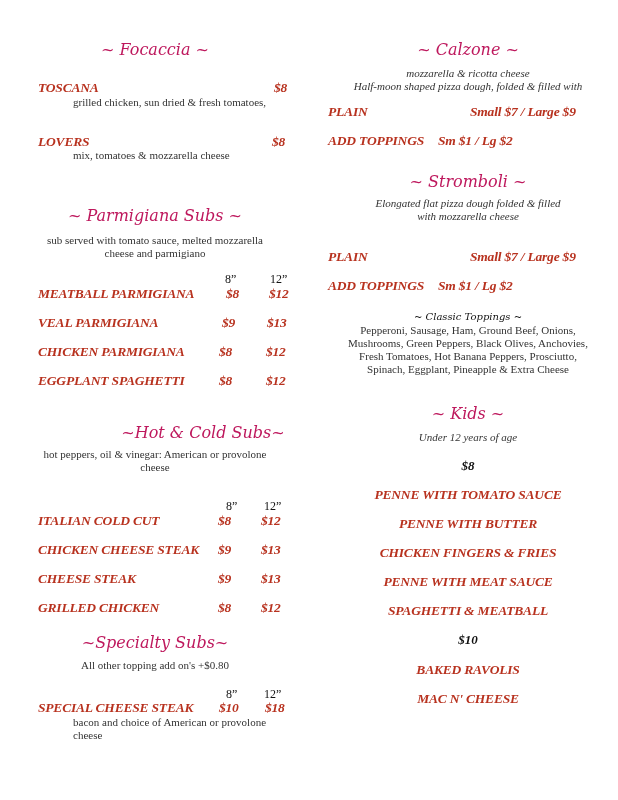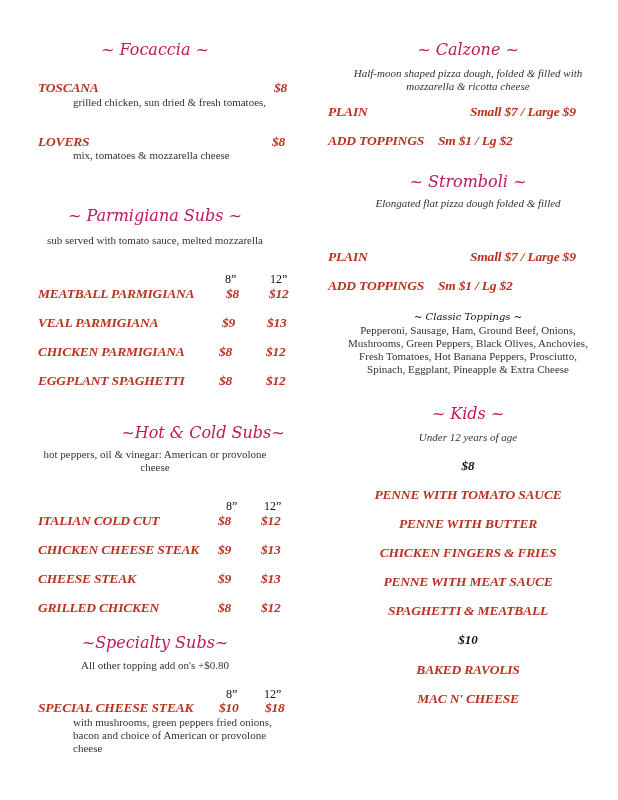--- a/index.html
+++ b/index.html
@@ -35,20 +35,21 @@
   </div>
   <div class="red" style="left:38px;top:134px;">LOVERS</div>
   <div class="red" style="left:272px;top:134px;">$8</div>
   <div class="desc" style="left:73px;top:149px;">
     <div>mix, tomatoes &amp; mozzarella cheese</div>
   </div>
 
   <div class="hdr" style="left:0;width:310px;top:206px;">~ Parmigiana Subs ~</div>
   <div class="desc center" style="left:0;width:310px;top:234px;">
     <div>sub served with tomato sauce, melted mozzarella</div>
+    <div>cheese and parmigiano</div>
   </div>
   <div class="size" style="left:225px;top:272px;">8”</div>
   <div class="size" style="left:270px;top:272px;">12”</div>
 
   <div class="red" style="left:38px;top:286px;">MEATBALL  PARMIGIANA</div>
   <div class="red" style="left:226px;top:286px;">$8</div>
   <div class="red" style="left:269px;top:286px;">$12</div>
 
   <div class="red" style="left:38px;top:315px;">VEAL PARMIGIANA</div>
   <div class="red" style="left:222px;top:315px;">$9</div>
@@ -87,41 +88,41 @@
   <div class="red" style="left:261px;top:600px;">$12</div>
 
   <div class="hdr" style="left:0;width:310px;top:633px;">~Specialty Subs~</div>
   <div class="desc center" style="left:0;width:310px;top:659px;">All other topping add on's +$0.80</div>
   <div class="size" style="left:226px;top:687px;">8”</div>
   <div class="size" style="left:264px;top:687px;">12”</div>
   <div class="red" style="left:38px;top:700px;">SPECIAL CHEESE STEAK</div>
   <div class="red" style="left:219px;top:700px;">$10</div>
   <div class="red" style="left:265px;top:700px;">$18</div>
   <div class="desc" style="left:73px;top:716px;">
-    <div>with mushrooms, green peppers fried onions,</div>
     <div>bacon and choice of American or provolone</div>
     <div>cheese</div>
   </div>
 </div>
 
 <div class="col right">
 
   <div class="hdr" style="left:0;width:300px;top:40px;">~ Calzone ~</div>
   <div class="desc center ital" style="left:0;width:300px;top:67px;">
+    <div>mozzarella &amp; ricotta cheese</div>
     <div>Half-moon shaped pizza dough, folded &amp; filled with</div>
-    <div>mozzarella &amp; ricotta cheese</div>
   </div>
   <div class="red" style="left:10px;top:104px;">PLAIN</div>
   <div class="red" style="left:152px;top:104px;">Small $7 / Large $9</div>
   <div class="red" style="left:10px;top:133px;">ADD TOPPINGS</div>
   <div class="red" style="left:120px;top:133px;">Sm $1 / Lg $2</div>
 
   <div class="hdr" style="left:0;width:300px;top:172px;">~ Stromboli ~</div>
   <div class="desc center ital" style="left:0;width:300px;top:197px;">
     <div>Elongated flat pizza dough folded &amp; filled</div>
+    <div>with mozzarella cheese</div>
   </div>
   <div class="red" style="left:10px;top:249px;">PLAIN</div>
   <div class="red" style="left:152px;top:249px;">Small $7 / Large $9</div>
   <div class="red" style="left:10px;top:278px;">ADD TOPPINGS</div>
   <div class="red" style="left:120px;top:278px;">Sm $1 / Lg $2</div>
 
   <div class="smallhdr" style="top:311px;">~ Classic Toppings ~</div>
   <div class="desc center" style="left:0;width:300px;top:324px;">
     <div>Pepperoni, Sausage, Ham, Ground Beef, Onions,</div>
     <div>Mushrooms, Green Peppers, Black Olives, Anchovies,</div>

